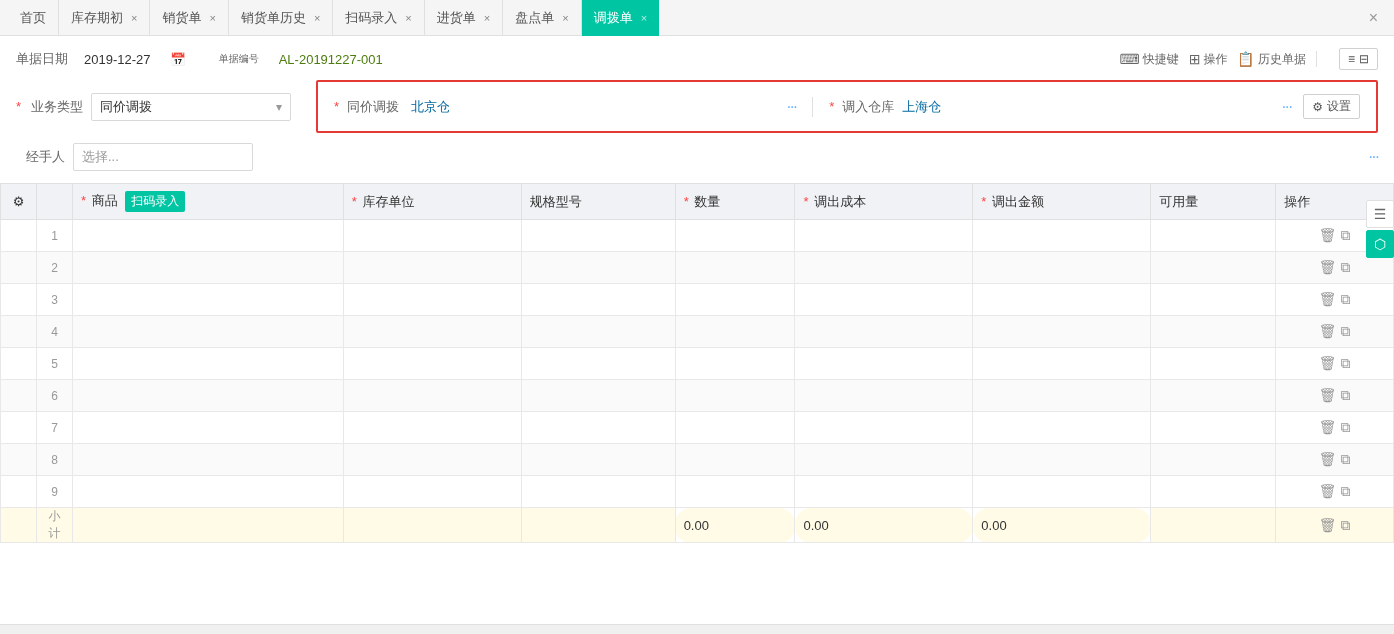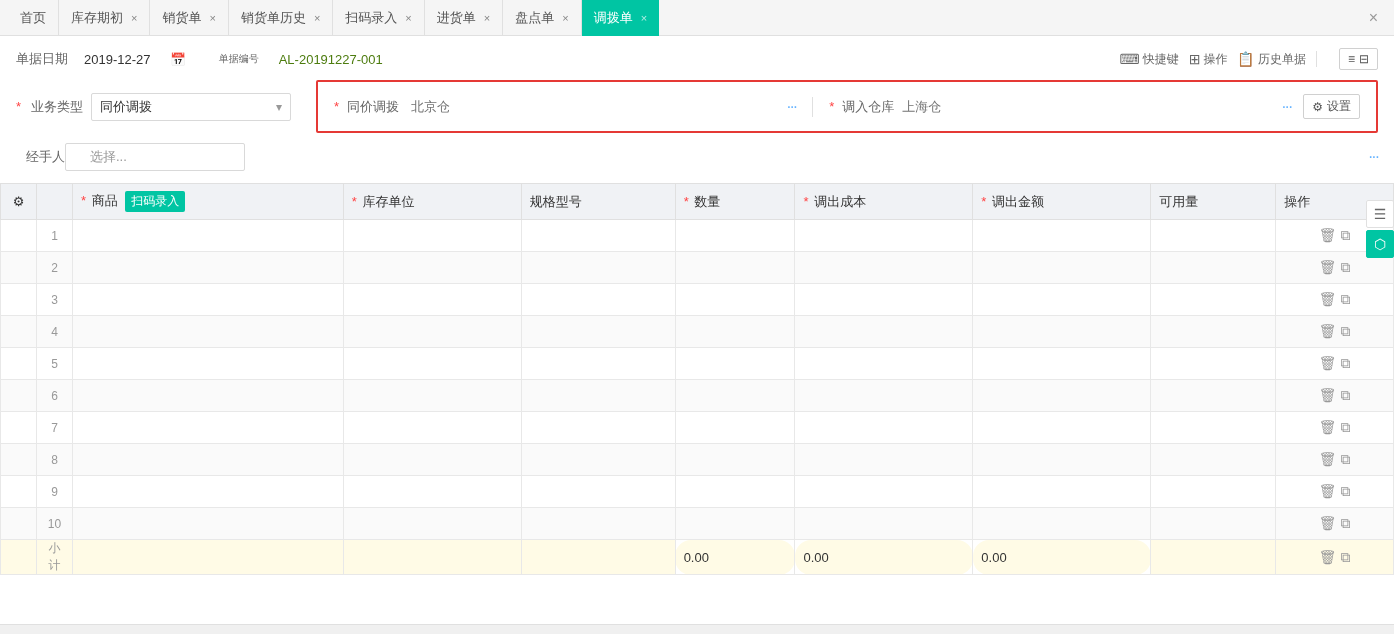--- a/index.html
+++ b/index.html
@@ -51,21 +51,21 @@
     .form-area {
       padding: 12px 16px 8px 16px;
       background: #fff;
     }
     .form-label {
       color: #666;
       font-size: 13px;
       white-space: nowrap;
     }
     .required-star { color: #f44; margin-right: 2px; }
-    .form-value { color: #737373; font-size: 13px; }
+    .form-value { color: #0369a1; font-size: 13px; }
     .doc-date { color: #333; font-size: 13px; margin-right: 4px; }
     .calendar-icon { color: #aaa; cursor: pointer; margin-right: 16px; font-size: 13px; }
     .doc-no-label { color: #666; font-size: 10px; margin-right: 4px; }
     .doc-no-value { color: #4d7c0f; font-size: 13px; }
 
     
     .toolbar-right {
       display: flex;
       align-items: center;
       gap: 10px;
@@ -134,21 +134,21 @@
       background: #fff;
     }
     .business-field-text { flex: 1; color: #333; }
     .dropdown-arrow { color: #999; font-size: 12px; cursor: pointer; }
 
     .person-field {
       display: flex;
       align-items: center;
       border: 1px solid #d9d9d9;
       border-radius: 2px;
-      padding: 4px 24px;
+      padding: 4px 8px;
       min-width: 180px;
       background: #fff;
       color: #999;
     }
 
     
     .table-container {
       overflow: auto;
       flex: 1;
     }
@@ -375,21 +375,21 @@
           <span class="dots-btn">···</span>
 
           <button class="settings-btn">
             <span>⚙</span>
             <span>设置</span>
           </button>
         </div>
       </div>
     </div>
 
-    <div style="display:flex;align-items:center;margin-bottom:4px;">
+    <div style="display:flex;align-items:center;margin-bottom:4px;gap:8px;">
       <span style="color:#666;font-size:13px;margin-left:10px;">经手人</span>
       <div class="person-field">
         <span>选择...</span>
       </div>
       <span class="dots-btn">···</span>
     </div>
   </div>
 
   <div class="table-container">
     <table>
@@ -526,32 +526,20 @@
             <td class="td-num">9</td>
             <td></td>
             <td></td>
             <td></td>
             <td></td>
             <td></td>
             <td></td>
             <td></td>
             <td class="td-ops"><span class="op-icon">🗑</span><span class="op-icon">⧉</span></td>
           </tr>
-          <tr>
-            <td></td>
-            <td class="td-num">10</td>
-            <td></td>
-            <td></td>
-            <td></td>
-            <td></td>
-            <td></td>
-            <td></td>
-            <td></td>
-            <td class="td-ops"><span class="op-icon">🗑</span><span class="op-icon">⧉</span></td>
-          </tr>
           <tr style="background: rgb(255, 251, 230);">
             <td></td>
             <td class="td-num subtotal-label">小计</td>
             <td></td>
             <td></td>
             <td></td>
             <td class="subtotal-val">0.00</td>
             <td class="subtotal-val">0.00</td>
             <td class="subtotal-val">0.00</td>
             <td></td>

